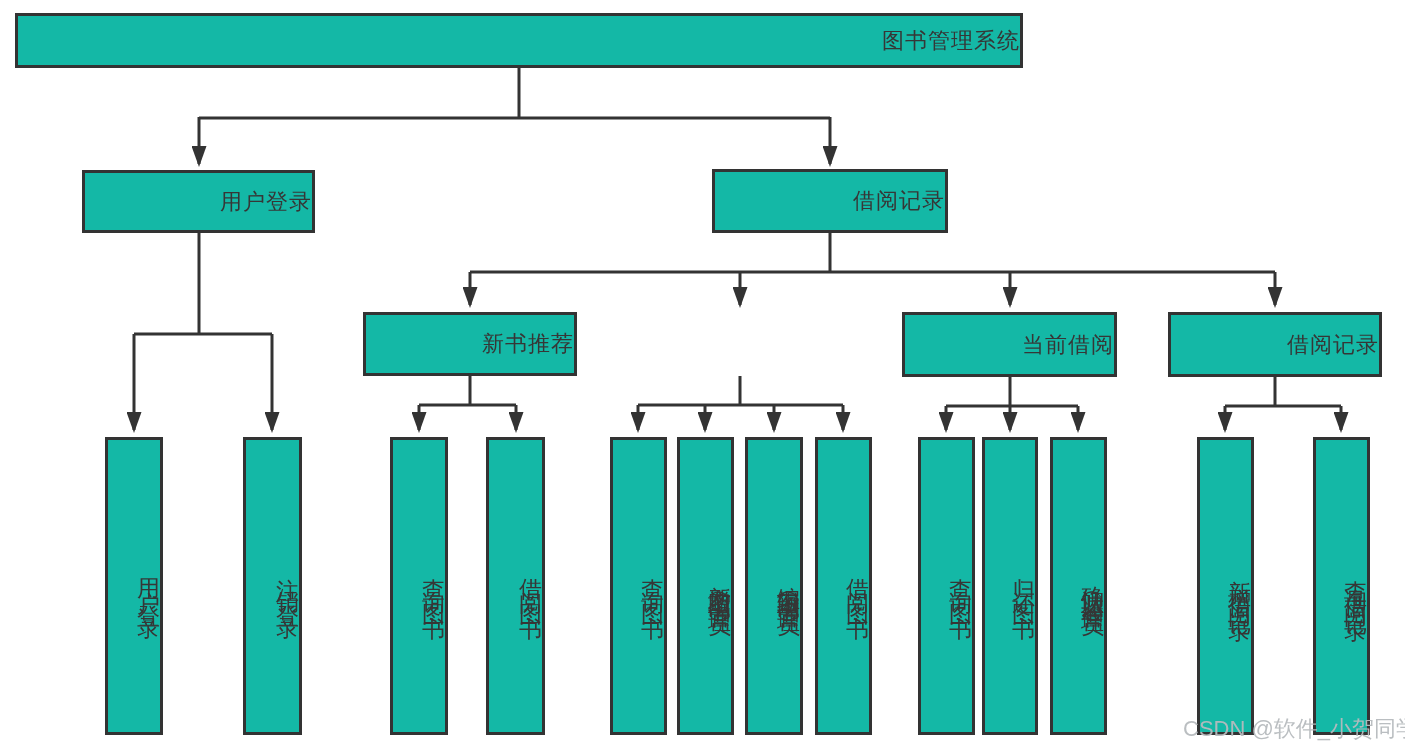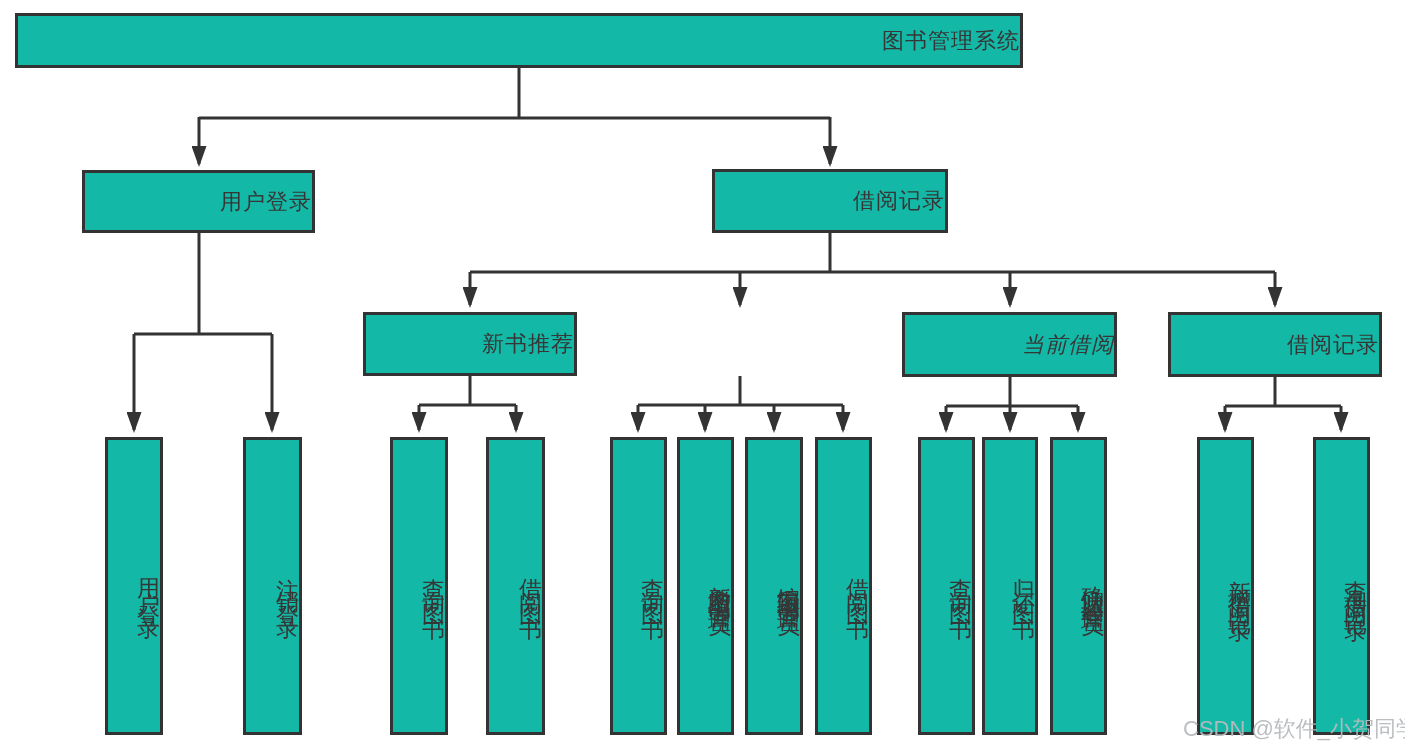--- a/index.html
+++ b/index.html
@@ -23,21 +23,21 @@
   .ls4 span{letter-spacing:13px;}
   .ls6 span{letter-spacing:8px;}
   .ls9 span{letter-spacing:4px;}
   
   #n-root{left:15px;top:13px;width:1008px;height:55px;}
   #n-l1-0{left:82px;top:170px;width:233px;height:63px;}
   #n-l1-1{left:712px;top:169px;width:236px;height:64px;}
   
   #n-l2-0{left:363px;top:312px;width:214px;height:64px;}
   #n-l2-1{left:633px;top:312px;width:213px;height:64px;}
-  #n-l2-2{left:902px;top:312px;width:215px;height:65px;font-style:italic;}
+  #n-l2-2{left:902px;top:312px;width:215px;height:65px;}
   #n-l2-3{left:1168px;top:312px;width:214px;height:65px;}
   
   .leaf{top:437px;height:298px;}
   #n-l3-0{left:105px;width:58px;}
   #n-l3-1{left:243px;width:59px;}
   #n-l3-2{left:390px;width:58px;}
   #n-l3-3{left:486px;width:59px;}
   #n-l3-4{left:610px;width:57px;}
   #n-l3-5{left:677px;width:57px;}
   #n-l3-6{left:745px;width:58px;}

